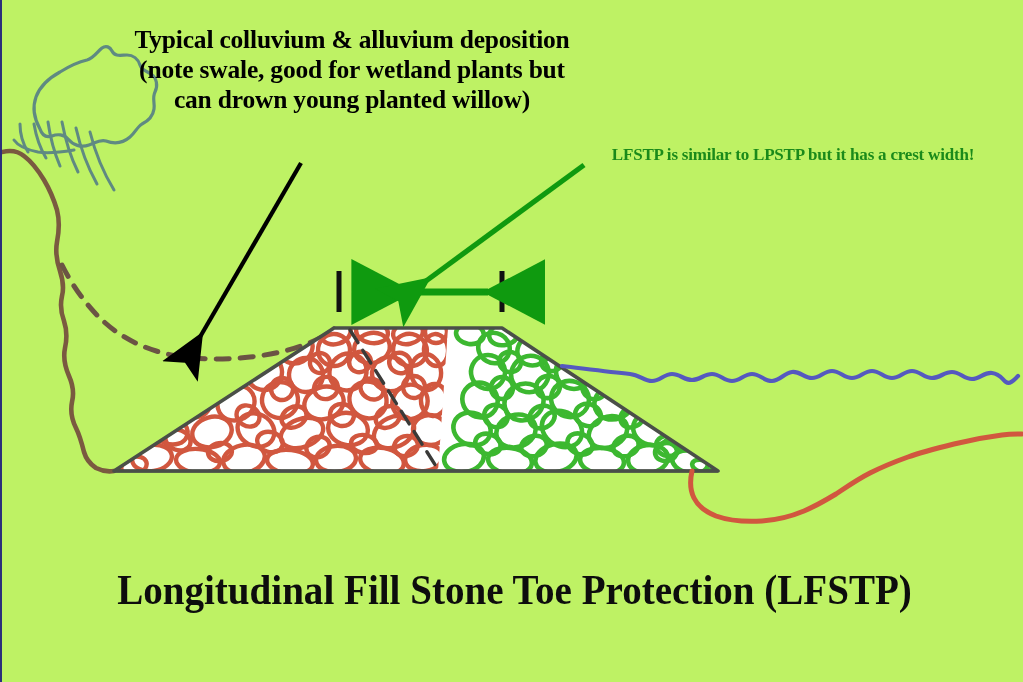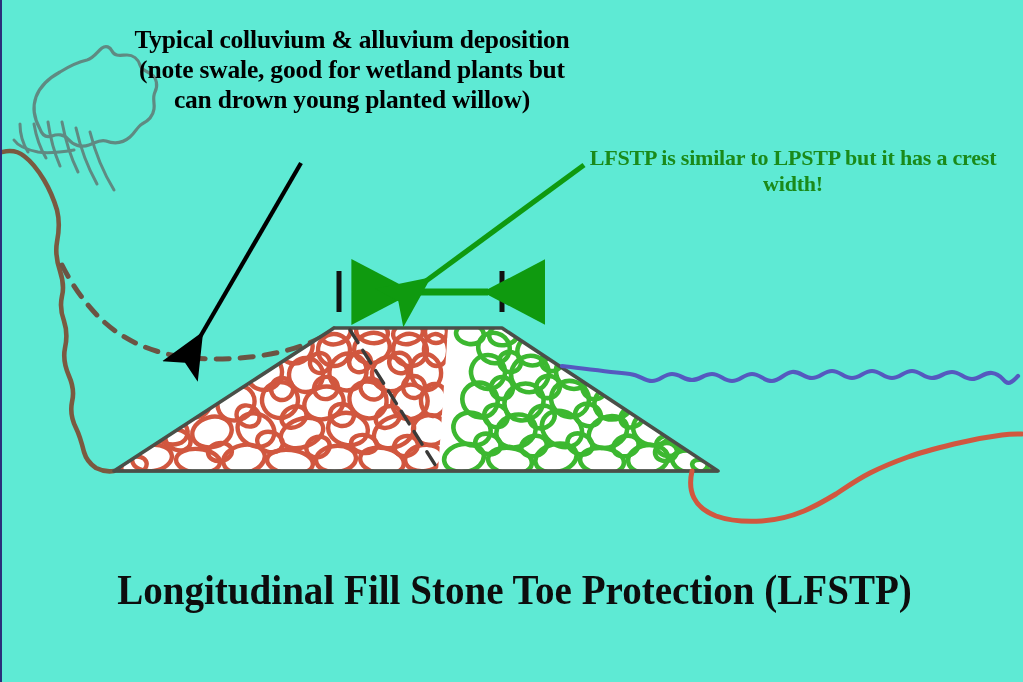--- a/index.html
+++ b/index.html
@@ -8,21 +8,21 @@
     padding: 0;
     background: #ffffff;
   }
   body {
     font-family: "Liberation Serif", "DejaVu Serif", serif;
   }
   #slide {
     position: relative;
     width: 1023px;
     height: 682px;
-    background: #5eead4;
+    background: #bef264;
     overflow: hidden;
     border-left: 2px solid #2b2f7a;
     box-sizing: border-box;
   }
   #canvas {
     position: absolute;
     left: 0;
     top: 0;
     width: 1023px;
     height: 682px;
@@ -39,21 +39,21 @@
     top: 25px;
     width: 440px;
     font-size: 25.5px;
     color: #000000;
     letter-spacing: -0.2px;
   }
   #lfstp-note {
     left: 566px;
     top: 145px;
     width: 450px;
-    font-size: 22px;
+    font-size: 17px;
     color: #1a8a1a;
     letter-spacing: -0.2px;
   }
   #main-title {
     left: 20px;
     top: 566px;
     width: 985px;
     font-size: 42px;
     color: #0d0d0d;
     font-family: "Liberation Serif", "DejaVu Serif", serif;

